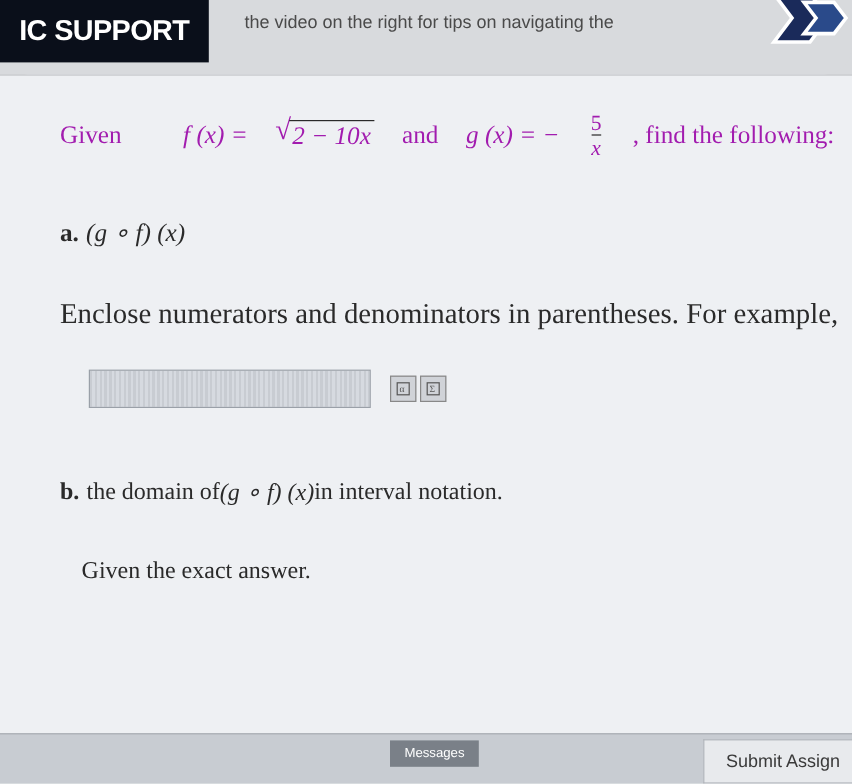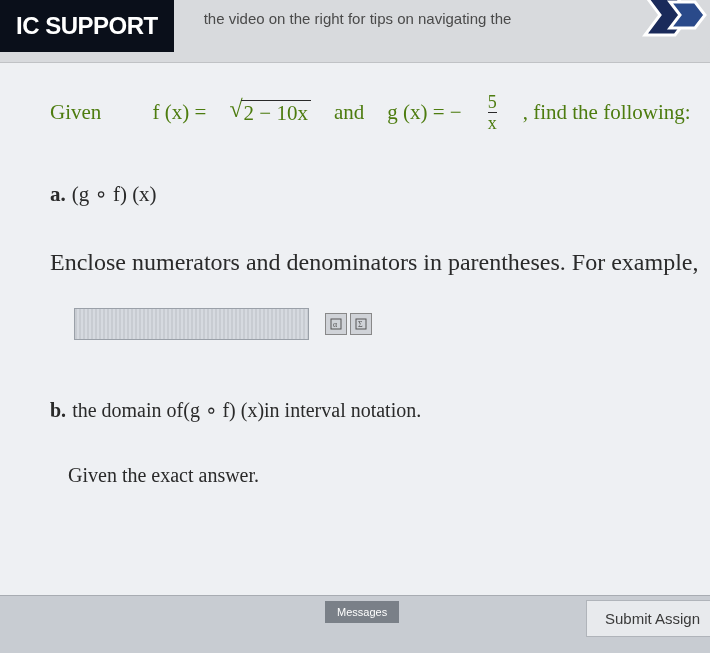--- a/index.html
+++ b/index.html
@@ -42,28 +42,29 @@
     }
     .content-panel {
       background: #eef0f3;
       margin: 0;
       padding: 30px 0 0 50px;
       height: 560px;
       border-top: 1px solid #c0c2c5;
     }
     .given-line {
       font-size: 21px;
-      color: #4d7c0f;
+      color: #a21caf;
       display: flex;
       align-items: center;
       flex-wrap: nowrap;
       margin-bottom: 50px;
       gap: 23px;
     }
     .math-inline {
+      font-style: italic;
       font-family: 'Times New Roman', serif;
     }
     .sqrt-wrap {
       display: inline-flex;
       align-items: flex-start;
       position: relative;
     }
     .sqrt-sign {
       font-size: 24px;
       line-height: 0.8;
@@ -144,21 +145,21 @@
     .enter-exact {
       font-size: 20px;
       color: #2a2a2a;
       padding-left: 18px;
     }
     .bottom-bar {
       position: absolute;
       bottom: 0;
       left: 0;
       right: 0;
-      height: 58px;
+      height: 42px;
       background: #c8ccd2;
       border-top: 1px solid #a8acb2;
       display: flex;
       align-items: center;
     }
     .messages-btn {
       position: absolute;
       left: 325px;
       top: 5px;
       background: #7a8088;

